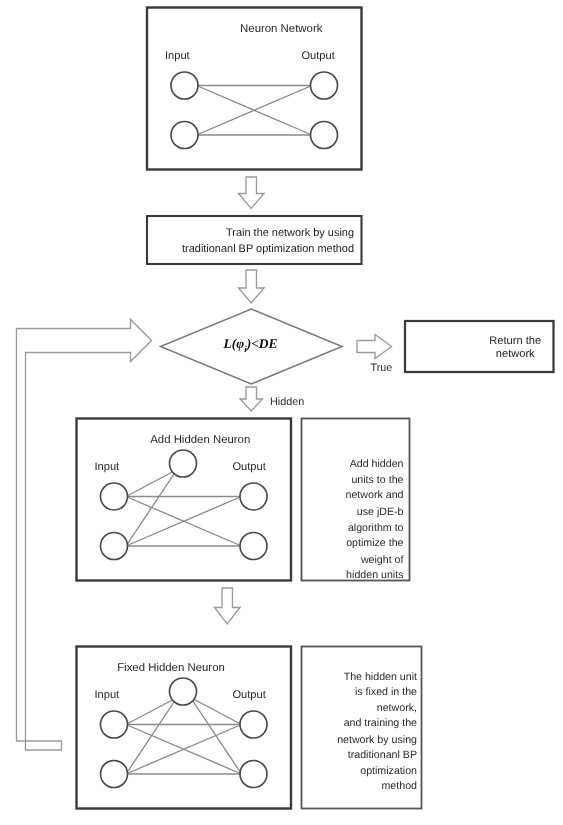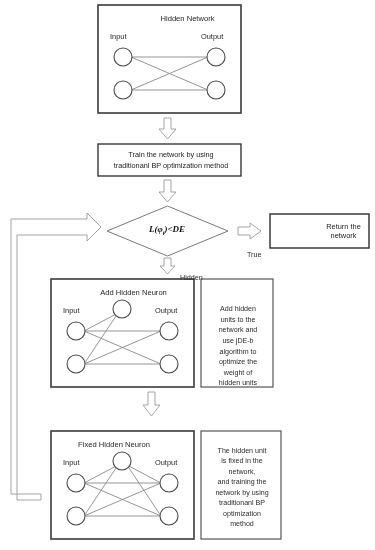--- a/index.html
+++ b/index.html
@@ -34,36 +34,35 @@
     font-size: 7.4px;
     color: #1f1f1f;
     white-space: nowrap;
     text-align: right;
   }
   .flow-label {
     position: absolute;
     font-size: 7.2px;
     color: #2a2a2a;
     white-space: nowrap;
-    margin-top: 10px;
   }
   .centered-text {
     position: absolute;
     display: flex;
     align-items: center;
     justify-content: center;
     text-align: center;
     font-size: 7.4px;
     color: #222222;
     box-sizing: border-box;
   }
   .left-text {
     position: absolute;
     display: block;
-    text-align: center;
+    text-align: right;
     box-sizing: border-box;
     white-space: pre-line;
   }
   .formula {
     position: absolute;
     font-family: "Liberation Serif", serif;
     font-style: italic;
     font-weight: bold;
     font-size: 9px;
     color: #101010;
@@ -157,21 +156,21 @@
   <circle class="neuron" cx="122" cy="461" r="9"></circle>
   <circle class="neuron" cx="76" cy="483" r="9"></circle>
   <circle class="neuron" cx="76" cy="516" r="9"></circle>
   <circle class="neuron" cx="169" cy="483" r="9"></circle>
   <circle class="neuron" cx="169" cy="516" r="9"></circle>
 
   <rect x="201" y="279" width="72" height="108" fill="#ffffff" stroke="#555555" stroke-width="1.2"></rect>
   <rect x="201" y="431" width="80" height="108" fill="#ffffff" stroke="#555555" stroke-width="1.2"></rect>
 </svg>
 
-<div class="box-title" style="top:14px;">Hidden Network</div>
+<div class="box-title" style="top:14px;">Neuron Network</div>
 <div class="net-label" style="left:110px; top:32px;">Input</div>
 <div class="net-label" style="left:201px; top:32px;">Output</div>
 
 <div class="left-text" style="left:106px; top:149px; width:130px; font-size:7.3px; line-height:1.55; color:#222;">Train the network by using
 traditionanl BP optimization method</div>
 
 <div class="formula" style="left:149px; top:224px;">
   <span>L</span><span>(</span><span>φ</span><span class="sub">i</span><span>)</span><span>&lt;DE</span>
 </div>
 

